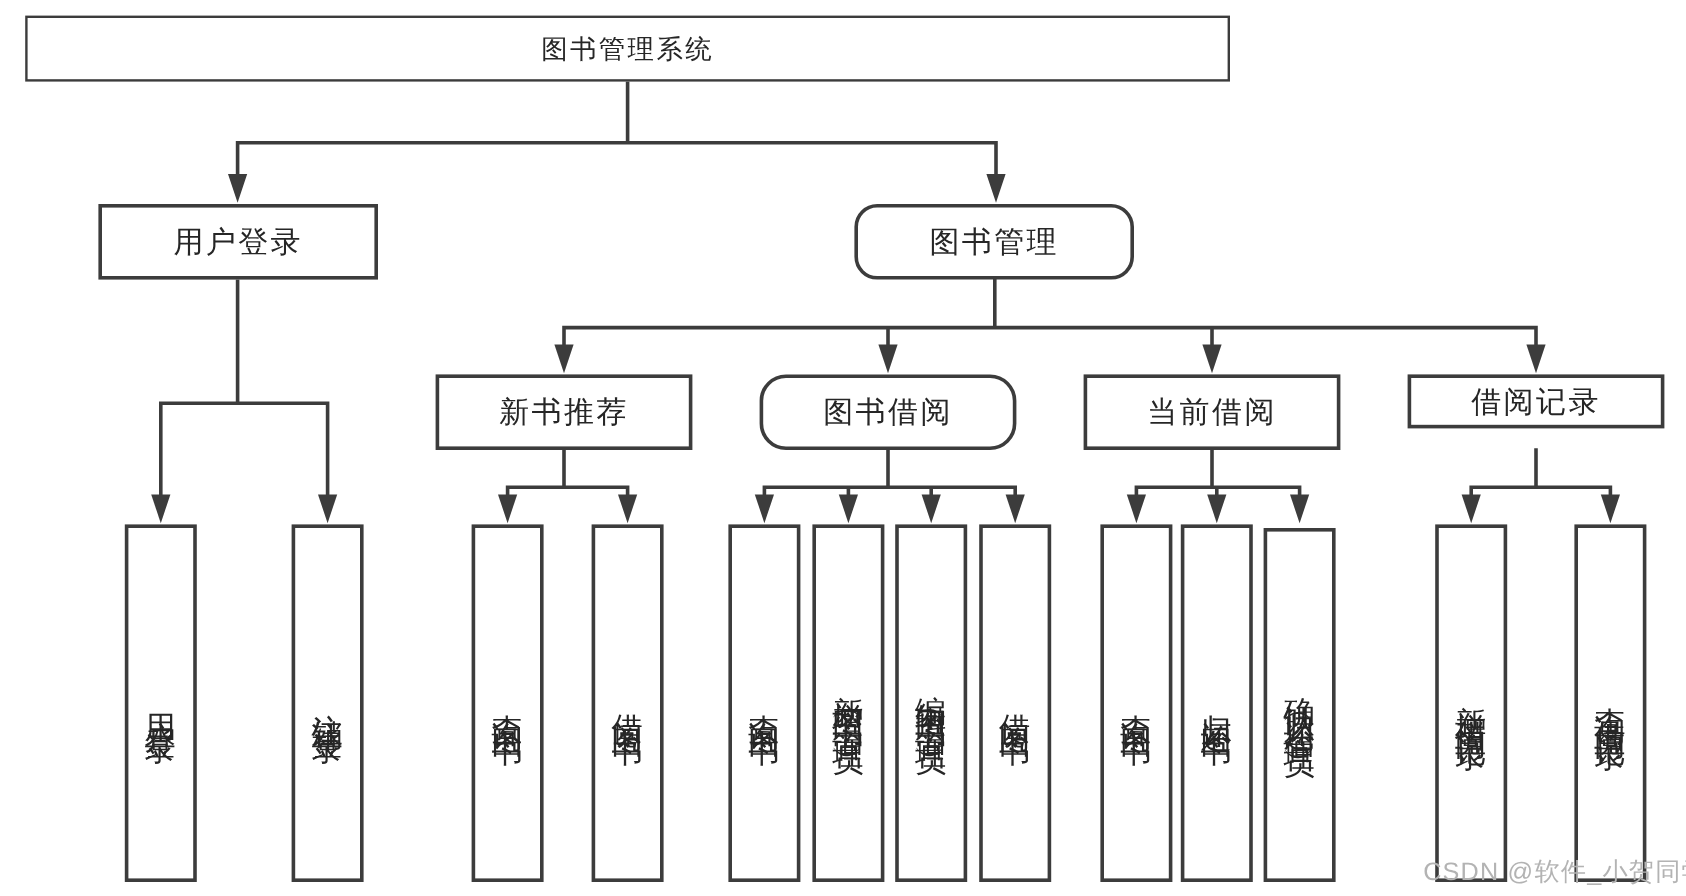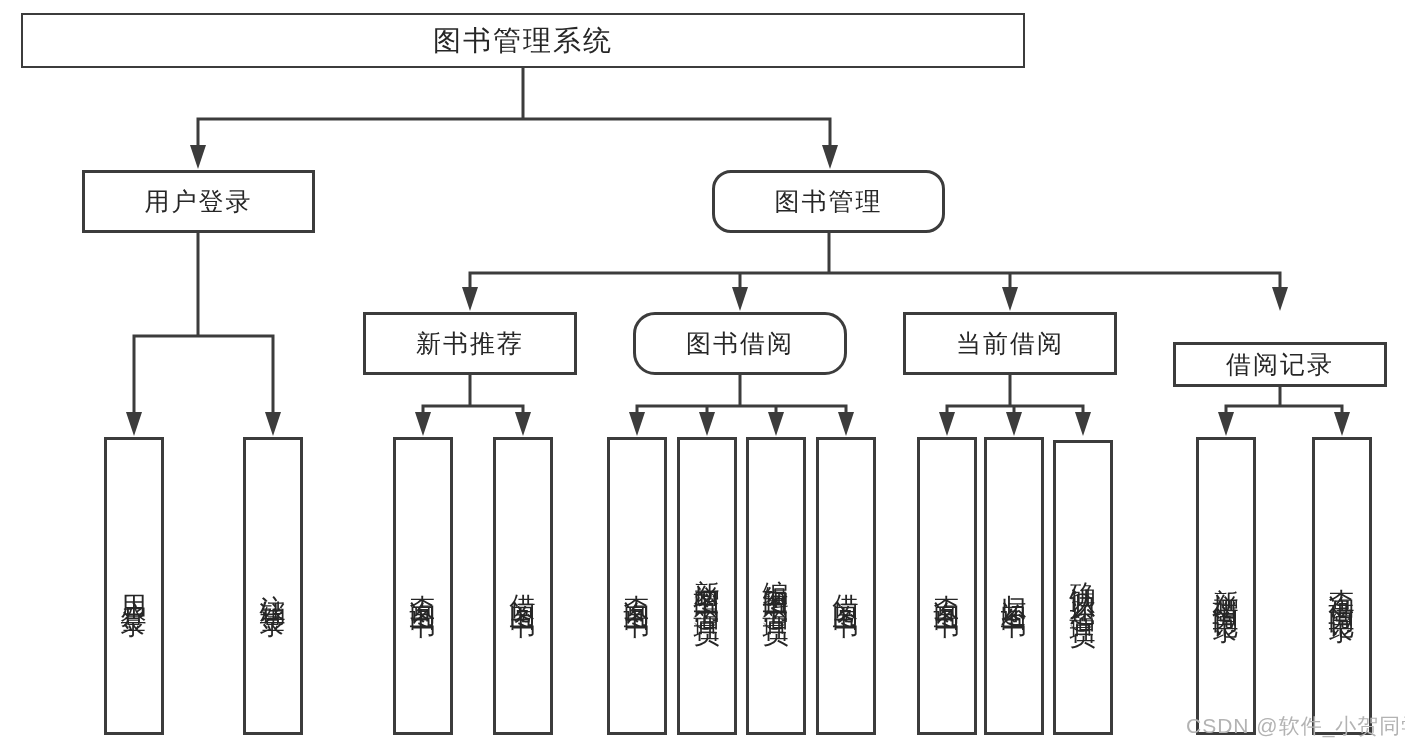--- a/index.html
+++ b/index.html
@@ -33,21 +33,21 @@
     justify-content: center;
     color: #262626;
     z-index: 2;
   }
   .box.h span {
     font-size: 25px;
     letter-spacing: 2px;
     white-space: nowrap;
   }
   .box.root span {
-    font-size: 28px;
+    font-size: 22px;
   }
   .box.leaf span {
     writing-mode: vertical-rl;
     text-orientation: mixed;
     font-size: 26px;
     letter-spacing: 6px;
     line-height: 1;
   }
   .watermark {
     position: absolute;
@@ -121,21 +121,21 @@
 
   <div class="box h" style="left:363px; top:312px; width:214px; height:63px;text-align:center;">
     <span>新书推荐</span>
   </div>
   <div class="box h" style="left:633px; top:312px; width:214px; height:63px;border-radius:22px;">
     <span>图书借阅</span>
   </div>
   <div class="box h" style="left:903px; top:312px; width:214px; height:63px;">
     <span>当前借阅</span>
   </div>
-  <div class="box h" style="left:1173px; top:312px; width:214px; height:45px;margin-top:30px;">
+  <div class="box h" style="left:1173px; top:312px; width:214px; height:45px;">
     <span>借阅记录</span>
   </div>
 
   <div class="box leaf" style="left:104px; top:437px; width:60px; height:298px;">
     <span>用户登录</span>
   </div>
   <div class="box leaf" style="left:243px; top:437px; width:60px; height:298px;">
     <span>注销登录</span>
   </div>
 

